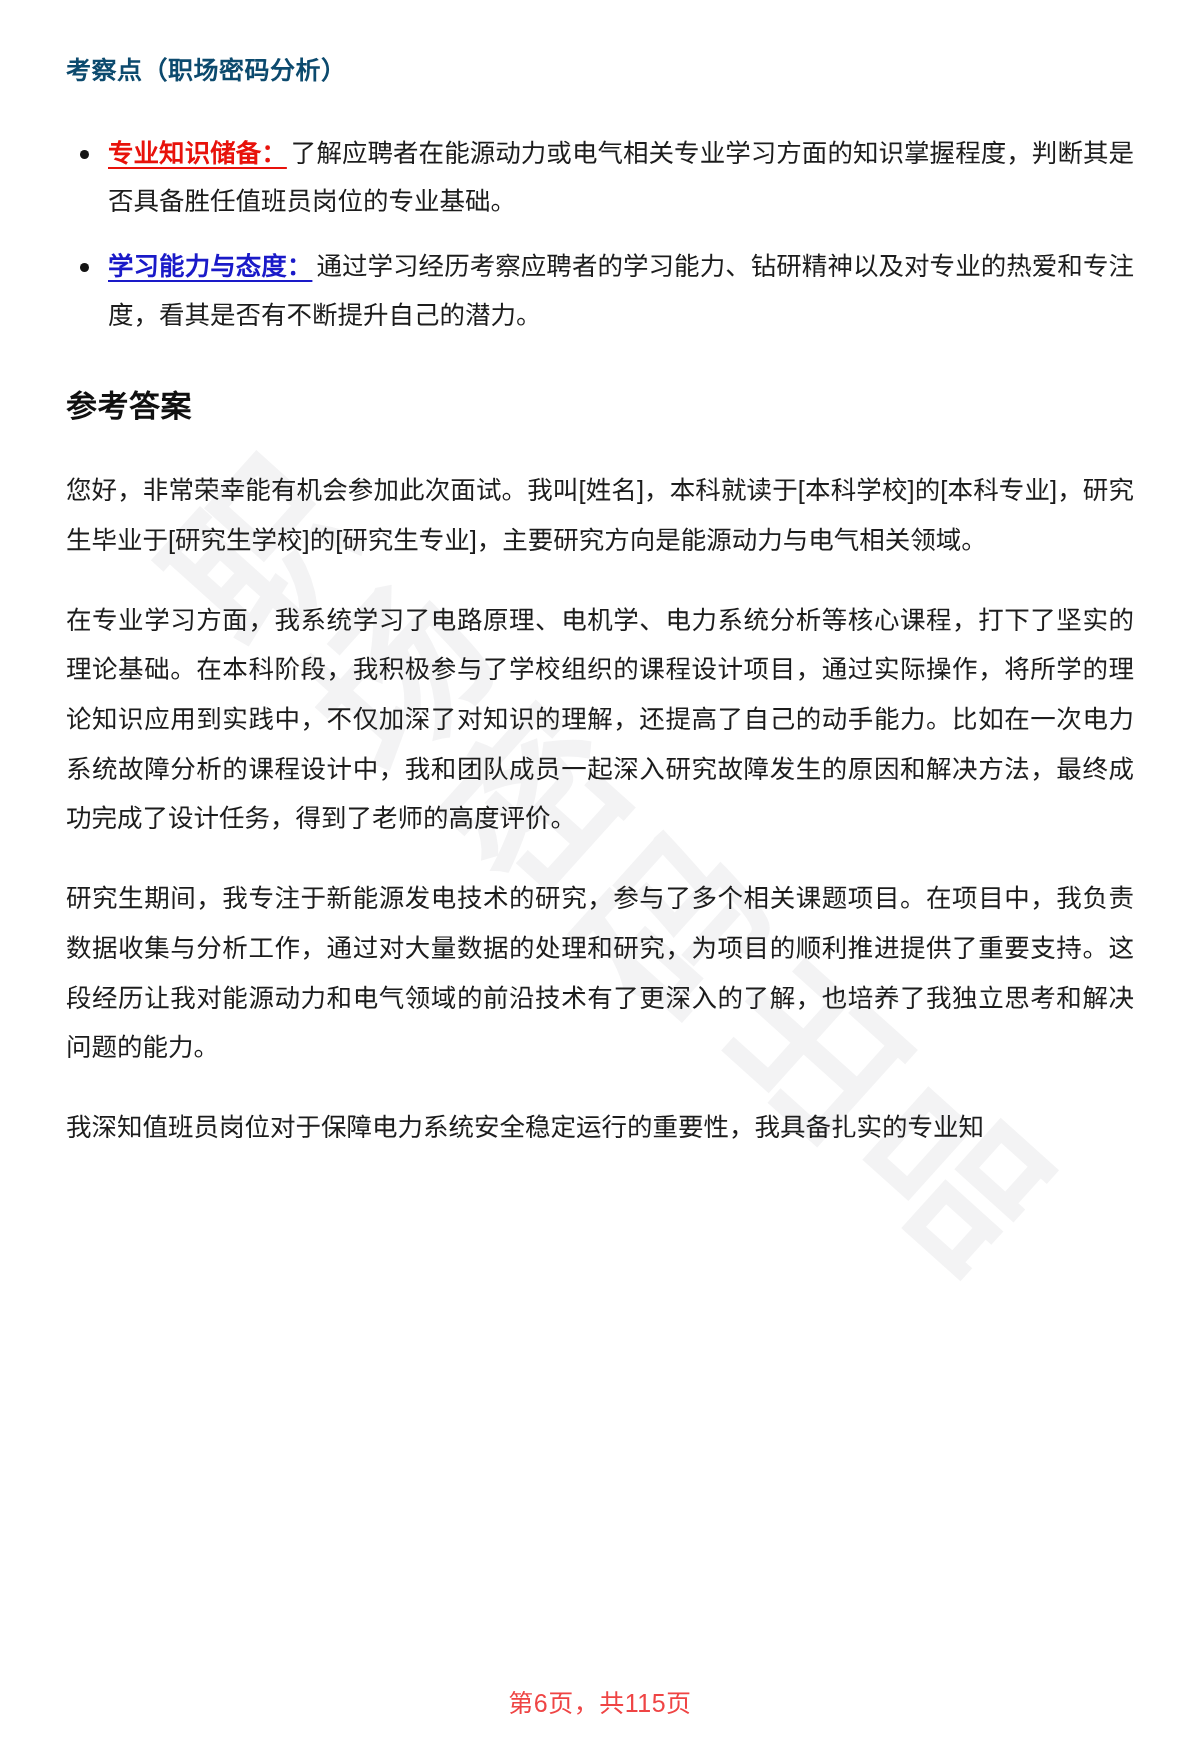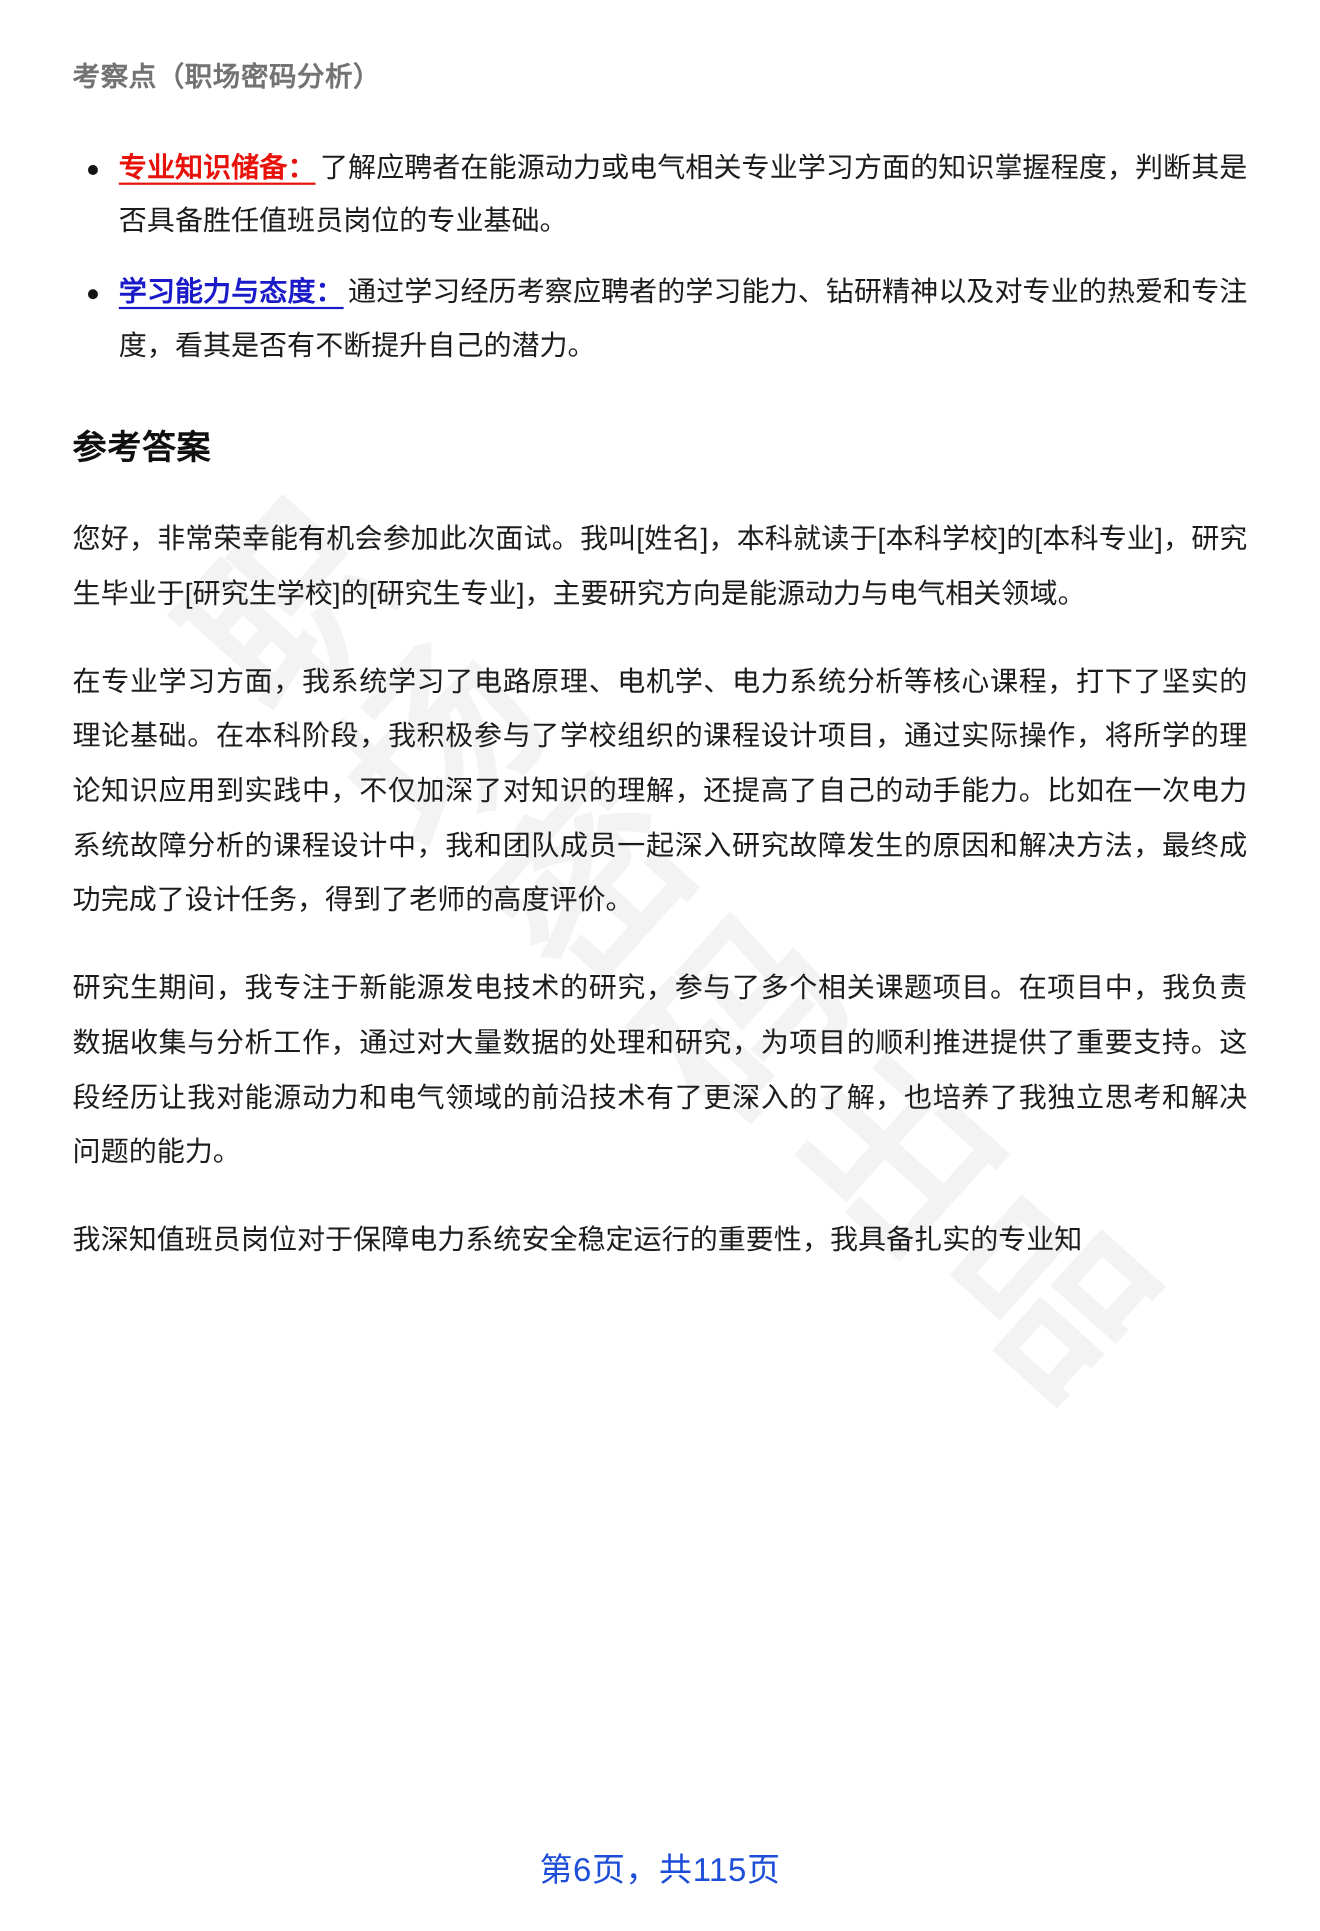--- a/index.html
+++ b/index.html
@@ -45,21 +45,21 @@
     position: relative;
     z-index: 1;
     width: 1200px;
     min-height: 1755px;
     padding: 46px 66px 0 66px;
   }
 
   .doc-header {
     font-size: 25px;
     font-weight: 700;
-    color: #737373;
+    color: #0c4a6e;
     letter-spacing: 0.5px;
     margin: 8px 0 42px 0;
     line-height: 1.3;
   }
 
   h2.section-title {
     font-size: 31px;
     font-weight: 700;
     color: #101010;
     margin: 0 0 32px 0;
@@ -116,22 +116,22 @@
     text-align: justify;
     text-justify: inter-ideograph;
   }
 
   .page-footer {
     position: absolute;
     left: 0;
     right: 0;
     bottom: 36px;
     text-align: center;
-    font-size: 30px;
-    color: #1d4ed8;
+    font-size: 25px;
+    color: #ef4444;
     letter-spacing: 0.5px;
     z-index: 2;
   }
 </style>
 </head>
 <body>
 
 <div id="watermark-layer">
   <div class="watermark-text">职场密码出品</div>
 </div>

